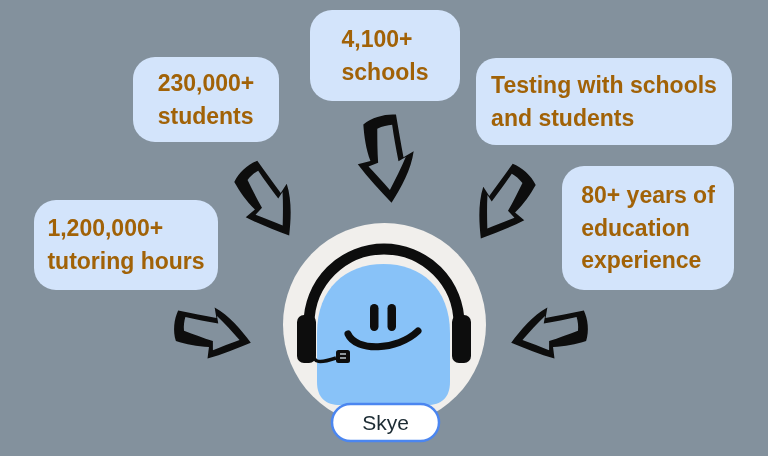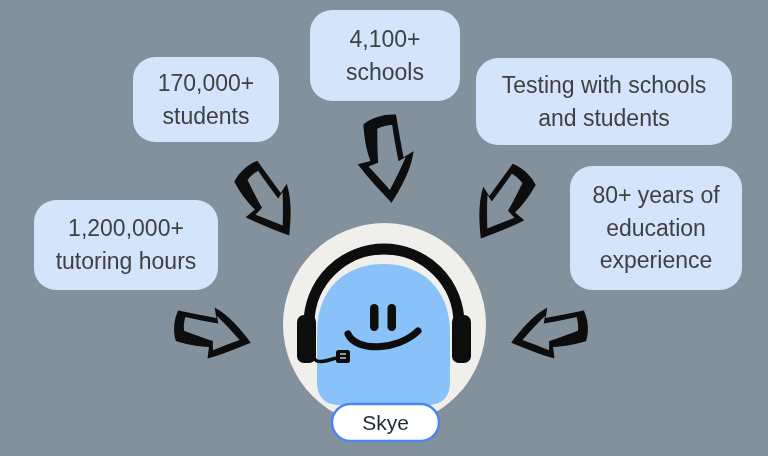--- a/index.html
+++ b/index.html
@@ -9,32 +9,33 @@
     background:#83919d;
   }
   .stage{
     position:relative;width:768px;height:456px;
     background:#83919d;overflow:hidden;
   }
   .bubble{
     position:absolute;
     background:#d3e4fb;
     border-radius:22px;
-    color:#404040;
+    color:#a16207;
     font-size:23px;
     line-height:1.43;
     display:flex;align-items:center;justify-content:center;
-    text-align:center;
+    text-align:left;
     white-space:pre-line;
+    font-weight:bold;
   }
   .bubble.b-tutoring{left:34px;top:200px;width:184px;height:90px;}
   .bubble.b-students{left:133px;top:57px;width:146px;height:85px;}
   .bubble.b-schools{left:310px;top:10px;width:150px;height:91px;}
-  .bubble.b-testing{left:476px;top:58px;width:256px;height:87px;}
-  .bubble.b-education{left:562px;top:166px;width:172px;height:124px;margin-left:8px;}
+  .bubble.b-testing{left:476px;top:58px;width:256px;height:87px;border-radius:20px;}
+  .bubble.b-education{left:562px;top:166px;width:172px;height:124px;}
   .arrow{
     position:absolute;width:68px;height:105px;
   }
   .arrow svg{width:100%;height:100%;display:block;}
   .a-students{left:234px;top:149px;transform:rotate(-30deg) scale(0.92);}
   .a-schools{left:353px;top:107px;transform:rotate(-4deg);}
   .a-testing{left:468px;top:152px;transform:rotate(30deg) scale(-0.92,0.92);}
   .a-tutoring{left:179px;top:280px;transform:rotate(-73deg) scale(0.9);}
   .a-education{left:515px;top:280px;transform:rotate(73deg) scale(-0.9,0.9);}
   .character{
@@ -46,21 +47,21 @@
     fill:#1c2b33;
   }
 </style>
 </head>
 <body>
 
 <div class="stage">
 
   <div class="bubble b-tutoring">1,200,000+
 tutoring hours</div>
-  <div class="bubble b-students">170,000+
+  <div class="bubble b-students">230,000+
 students</div>
   <div class="bubble b-schools">4,100+
 schools</div>
   <div class="bubble b-testing">Testing with schools
 and students</div>
   <div class="bubble b-education">80+ years of
 education
 experience</div>
 
   <div class="arrow a-tutoring">

